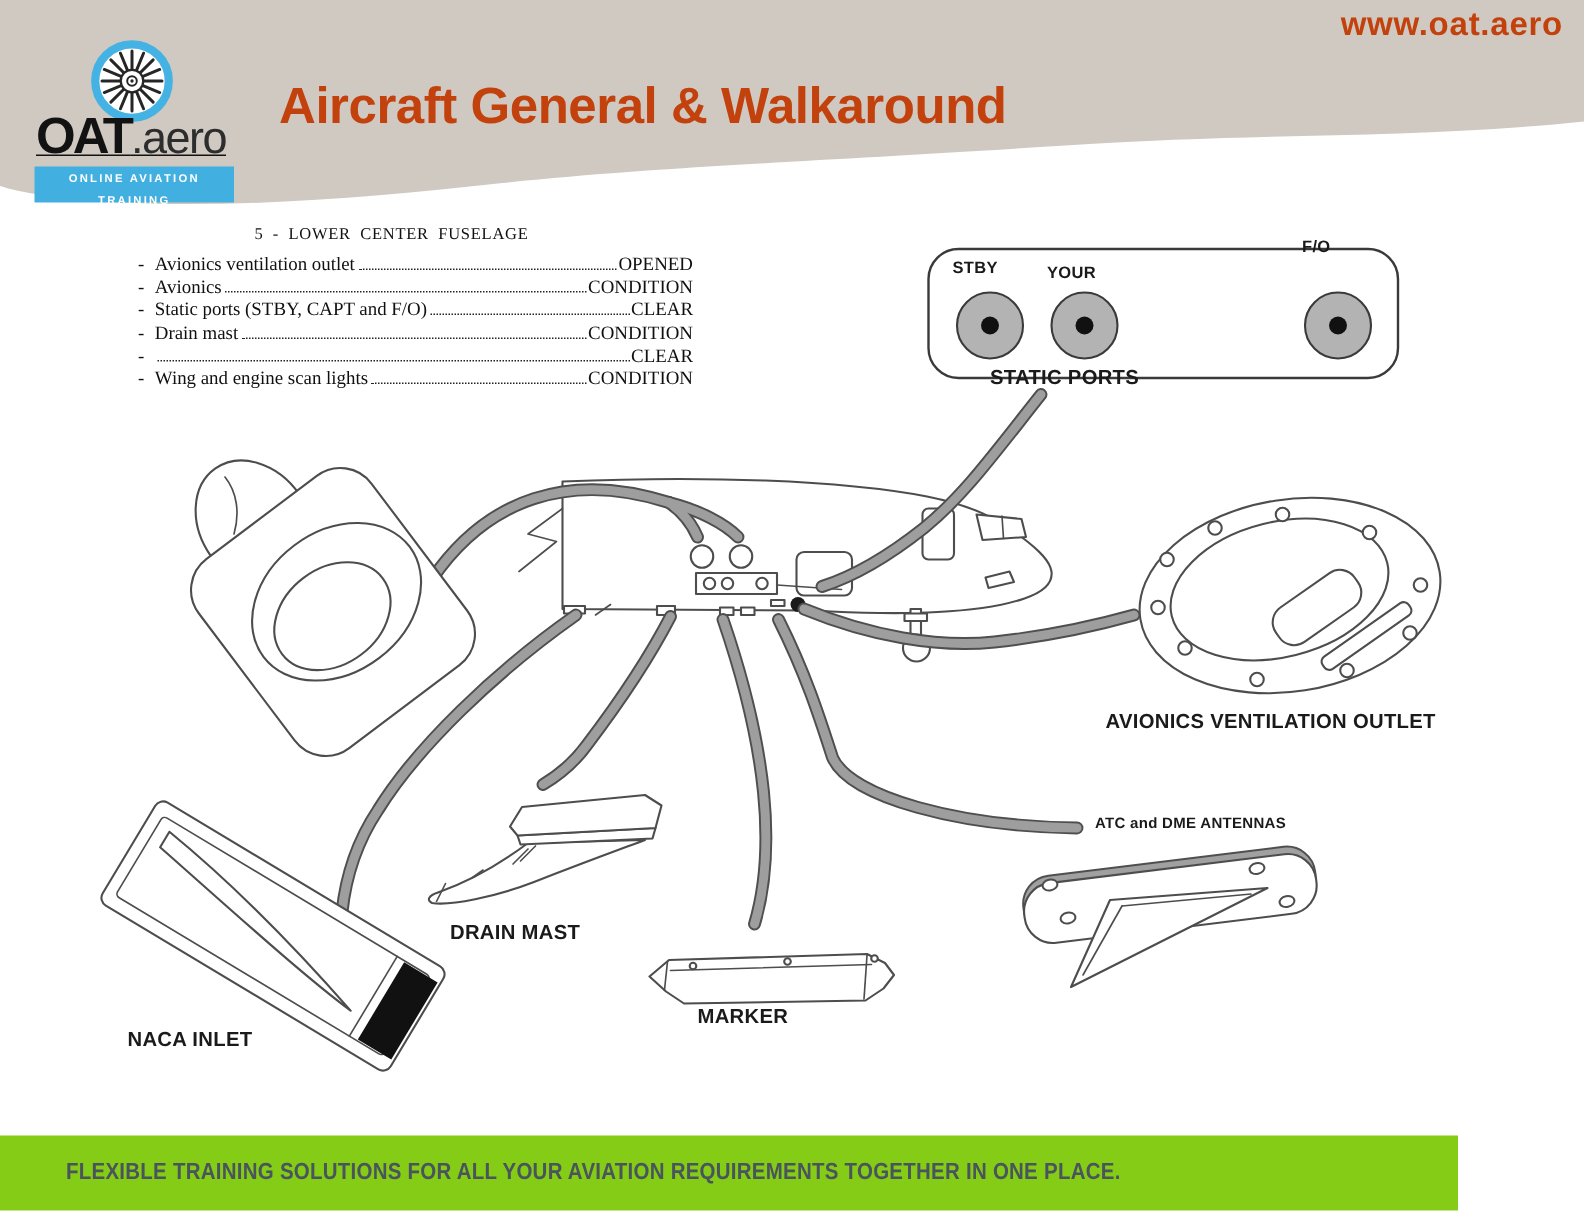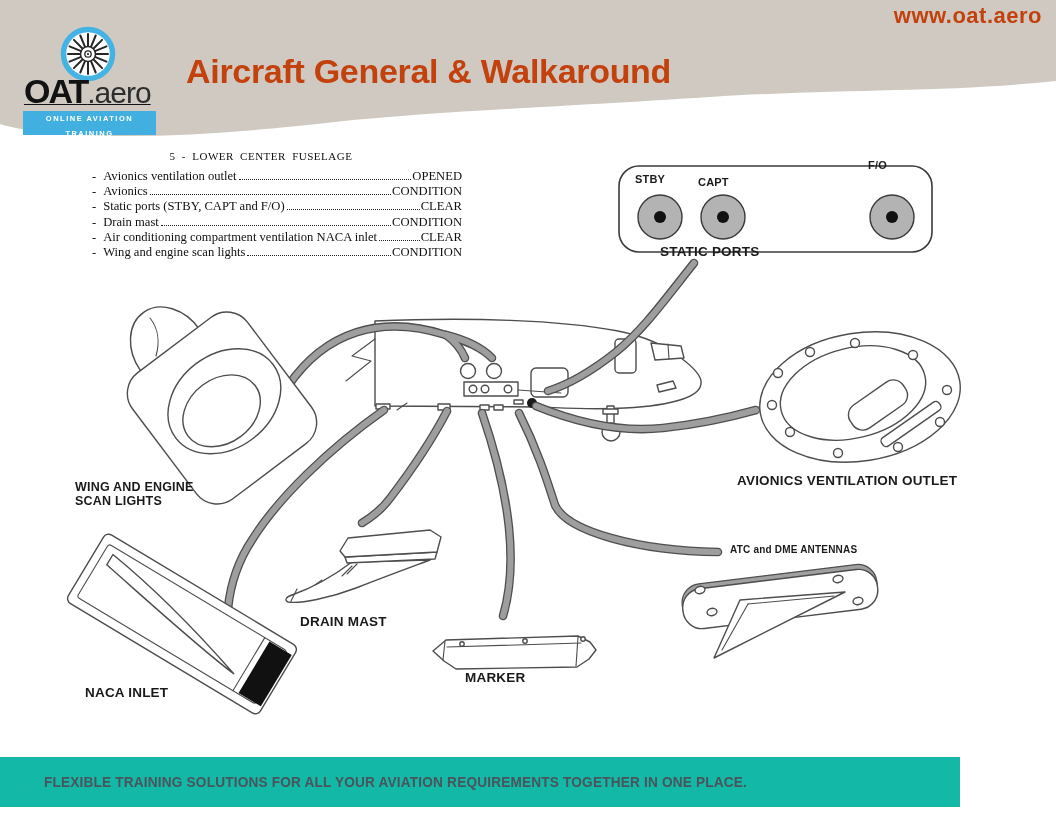--- a/index.html
+++ b/index.html
@@ -25,21 +25,21 @@
   .lbl{position:absolute;font-weight:700;color:#1a1a1a;text-align:left;font-size:13.5px;letter-spacing:.2px;}
   .lbl-small{font-size:11px;}
   .lbl-two{line-height:13.5px;font-size:12.5px;}
   .diagram-svg{position:absolute;left:0;top:0;}
   
   .ln{fill:#ffffff;stroke:#4d4d4d;stroke-width:1.4;stroke-linejoin:round;}
   .ln-thin{fill:none;stroke:#4d4d4d;stroke-width:1.1;stroke-linejoin:round;stroke-linecap:round;}
   .band-o{fill:none;stroke:#4f4f4f;stroke-width:8.6;stroke-linecap:round;}
   .band-i{fill:none;stroke:#9e9e9e;stroke-width:6;stroke-linecap:round;}
   
-  .banner{position:absolute;left:0;top:757px;width:960px;height:50px;background:#14b8a6;}
+  .banner{position:absolute;left:0;top:757px;width:960px;height:50px;background:#84cc16;padding-left:12px;}
   .banner-text{position:absolute;left:44px;top:0;line-height:50px;font-size:15.5px;font-weight:700;
                color:#4a545d;letter-spacing:.2px;transform:scaleX(.88);transform-origin:left center;white-space:nowrap;}
 </style>
 </head>
 <body>
 
 <div class="page">
 
   <svg class="hdr-svg" width="1056" height="150">
     <path d="M0,0 H1056 V81 C940,93 850,88 710,97 C540,108 440,111 335,122 C245,132 150,140 62,134 C32,131 12,128 0,124 Z" fill="#d0c9c1"></path>
@@ -95,21 +95,20 @@
         <span>CLEAR</span>
       </div>
       <div class="check-row">
         <span class="check-dash">-</span>
         <span>Drain mast</span>
         <span class="check-dots"></span>
         <span>CONDITION</span>
       </div>
       <div class="check-row">
         <span class="check-dash">-</span>
-        <span>Air conditioning compartment ventilation NACA inlet</span>
         <span class="check-dots"></span>
         <span>CLEAR</span>
       </div>
       <div class="check-row">
         <span class="check-dash">-</span>
         <span>Wing and engine scan lights</span>
         <span class="check-dots"></span>
         <span>CONDITION</span>
       </div>
     </div>
@@ -267,28 +266,24 @@
     <g transform="translate(182,624) rotate(31)">
       <rect class="ln" x="-112" y="-40" width="224" height="80" rx="6" stroke-width="1.5"></rect>
       <rect class="ln-thin" x="-104" y="-31" width="208" height="62" rx="3"></rect>
       <path class="ln" d="M-95,-24 C-40,-16 20,0 70,16 C30,12 -30,0 -95,-12 Z" stroke-width="1.2"></path>
       <line class="ln-thin" x1="78" y1="-31" x2="78" y2="31"></line>
       <rect x="84" y="-30" width="26" height="60" fill="#111111"></rect>
     </g>
   </svg>
 
   <div class="lbl lbl-small" style="left:635px;top:173px;width:50px;">STBY</div>
-  <div class="lbl lbl-small" style="left:698px;top:176px;width:50px;">CAPT</div>
+  <div class="lbl lbl-small" style="left:698px;top:176px;width:50px;">YOUR</div>
   <div class="lbl lbl-small" style="left:868px;top:159px;width:50px;">F/O</div>
   <div class="lbl" style="left:660px;top:244px;width:210px;">STATIC PORTS</div>
 
-  <div class="lbl lbl-two" style="left:75px;top:481px;width:165px;">
-    <div>WING AND ENGINE</div>
-    <div>SCAN LIGHTS</div>
-  </div>
   <div class="lbl" style="left:737px;top:473px;width:250px;">AVIONICS VENTILATION OUTLET</div>
   <div class="lbl" style="left:730px;top:544px;width:180px;font-size:10px;">ATC and DME ANTENNAS</div>
   <div class="lbl" style="left:300px;top:614px;width:130px;">DRAIN MAST</div>
   <div class="lbl" style="left:465px;top:670px;width:120px;">MARKER</div>
   <div class="lbl" style="left:85px;top:685px;width:125px;">NACA INLET</div>
 
   <div class="banner">
     <div class="banner-text">FLEXIBLE TRAINING SOLUTIONS FOR ALL YOUR AVIATION REQUIREMENTS TOGETHER IN ONE PLACE.</div>
   </div>
 

